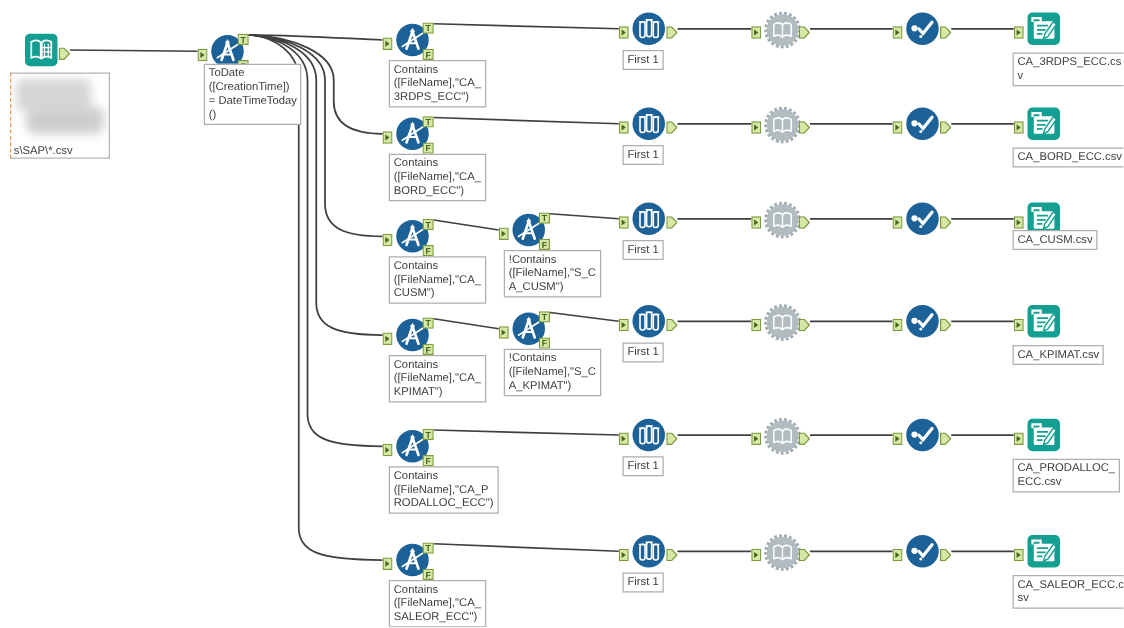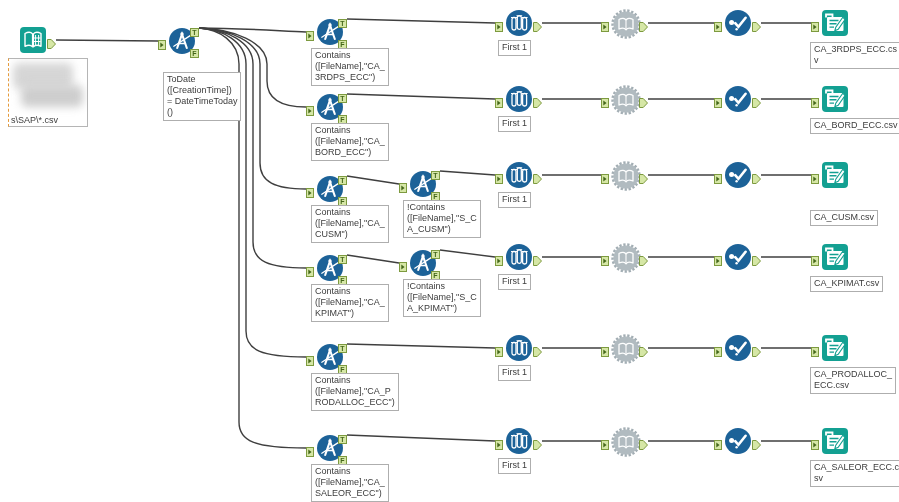--- a/index.html
+++ b/index.html
@@ -105,21 +105,21 @@
       <span class="anchor" style="left:190px;top:23px">
 <svg width="9" height="9" viewBox="0 0 9 9">
           <rect x="0.5" y="0.5" width="8" height="8" fill="#d6e7a6" stroke="#7d9a3f"></rect>
           <text x="4.5" y="7" font-size="7" font-weight="bold" fill="#44661a" text-anchor="middle" font-family="Liberation Sans,sans-serif">T</text>
         </svg></span>
       <span class="anchor" style="left:190px;top:44px">
 <svg width="9" height="9" viewBox="0 0 9 9">
           <rect x="0.5" y="0.5" width="8" height="8" fill="#d6e7a6" stroke="#7d9a3f"></rect>
           <text x="4.5" y="7" font-size="7" font-weight="bold" fill="#44661a" text-anchor="middle" font-family="Liberation Sans,sans-serif">F</text>
         </svg></span>
-      <div class="ann" style="left:163px;top:72px">ToDate
+      <div class="ann" style="left:163px;top:51px">ToDate
 ([CreationTime])
 = DateTimeToday
 ()</div>
       <div class="tool" style="left:316px;top:18px">
         <svg width="28" height="28" viewBox="0 0 28 28">
 <circle cx="14" cy="14" r="13" fill="#1c6298"></circle>
 <g stroke="#fff" fill="none" stroke-linecap="round">
 <path d="M9.2 21 L14 7.2 L18.8 21" stroke-width="2.1"></path>
 <path d="M10.8 16.6 L17.4 16.6" stroke-width="1.5"></path>
 <path d="M5.8 19.2 L22.2 8.6" stroke-width="1.3"></path>
@@ -447,21 +447,21 @@
 <path d="M8.5 11.5 H17.5 M8.5 14.8 H15.5 M8.5 18.1 H13"></path>
 </g>
 <path d="M21.8 8.2 L14.8 18.2 L13.8 21.8 L17.2 20.3 L24 10.6 Z" fill="#fff" stroke="#13a092" stroke-width="1.1"></path>
         </svg>
       </div>
       <span class="anchor" style="left:811px;top:170px">
 <svg width="8" height="10" viewBox="0 0 8 10">
           <rect x="0.5" y="0.5" width="7" height="9" fill="#d6e7a6" stroke="#7d9a3f"></rect>
           <path d="M2.3 2.6 L5.6 5 L2.3 7.4 Z" fill="#44661a"></path>
         </svg></span>
-      <div class="ann" style="left:810px;top:210px">CA_CUSM.csv</div>
+      <div class="ann" style="left:810px;top:184px">CA_CUSM.csv</div>
       <div class="tool" style="left:316px;top:254px">
         <svg width="28" height="28" viewBox="0 0 28 28">
 <circle cx="14" cy="14" r="13" fill="#1c6298"></circle>
 <g stroke="#fff" fill="none" stroke-linecap="round">
 <path d="M9.2 21 L14 7.2 L18.8 21" stroke-width="2.1"></path>
 <path d="M10.8 16.6 L17.4 16.6" stroke-width="1.5"></path>
 <path d="M5.8 19.2 L22.2 8.6" stroke-width="1.3"></path>
 </g>
 <circle cx="14" cy="7" r="1.7" fill="#fff"></circle>
         </svg>

